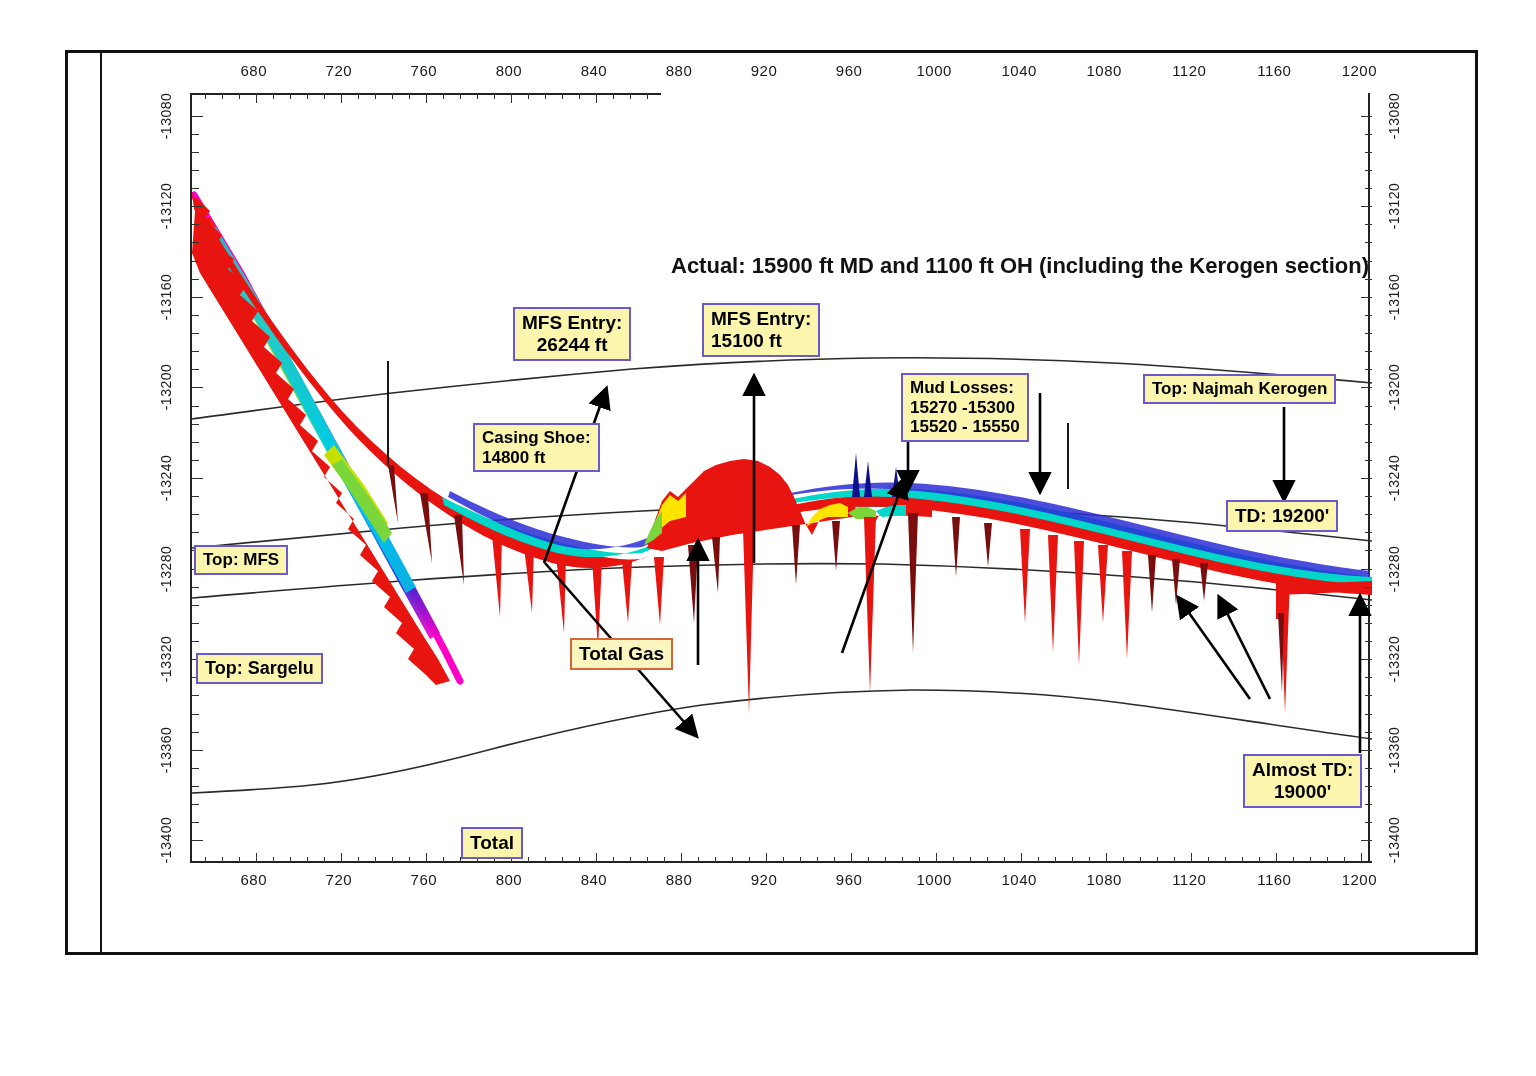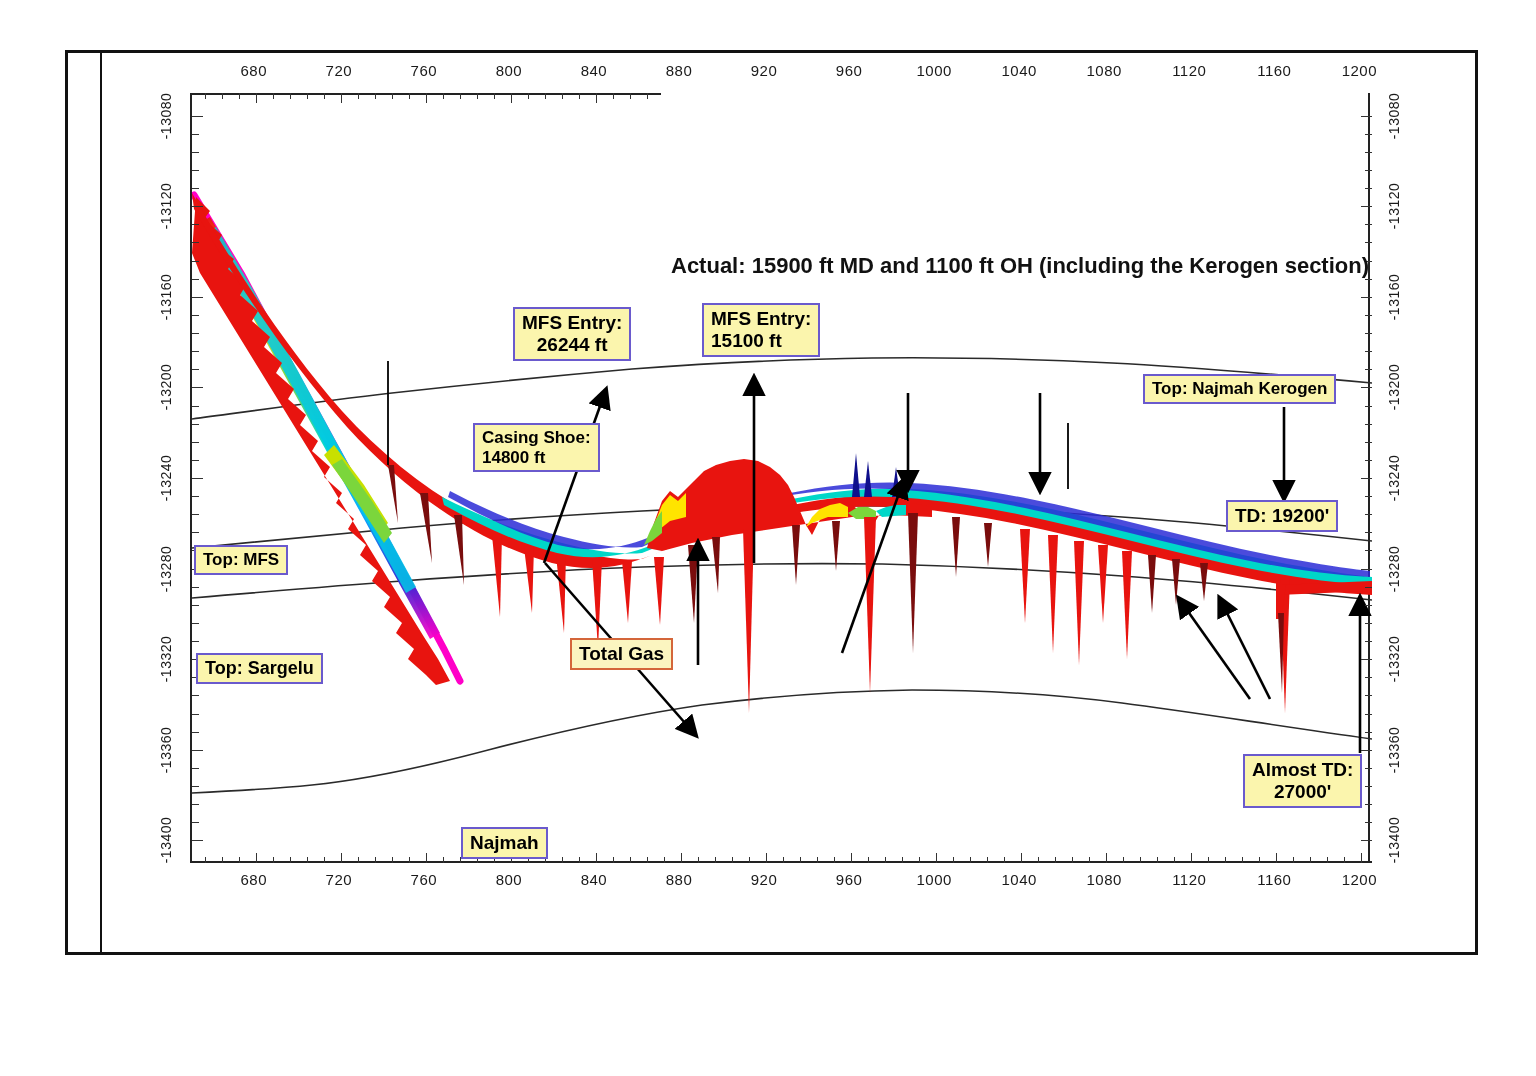--- a/index.html
+++ b/index.html
@@ -512,33 +512,38 @@
   <div class="lbl" style="left:702px;top:303px;text-align:left;">
     <span>MFS Entry:</span>
     <span class="l2">15100 ft</span>
   </div>
 
   <div class="lbl" style="left:473px;top:423px;font-size:17px;">
     <span>Casing Shoe:</span>
     <span class="l2">14800 ft</span>
   </div>
 
+  <div class="lbl" style="left:901px;top:373px;font-size:17px;">
+    <span>Mud Losses:</span>
+    <span class="l2">15270 -15300</span>
+    <span class="l2">15520 - 15550</span>
+  </div>
 
   <div class="lbl" style="left:1143px;top:374px;font-size:17px;">Top: Najmah Kerogen</div>
 
   <div class="lbl" style="left:194px;top:545px;font-size:17px;">Top: MFS</div>
 
   <div class="lbl" style="left:196px;top:653px;font-size:18px;">Top: Sargelu</div>
 
   <div class="lbl orange" style="left:570px;top:638px;font-size:19px;">Total Gas</div>
 
-  <div class="lbl" style="left:461px;top:827px;font-size:19px;">Najmah</div>
+  <div class="lbl" style="left:461px;top:827px;font-size:19px;">Total</div>
 
   <div class="lbl" style="left:1226px;top:500px;font-size:19px;">TD: 19200'</div>
 
 
   <div class="lbl" style="left:1243px;top:754px;text-align:center;font-size:19px;">
     <span>Almost TD:</span>
-    <span class="l2">27000'</span>
+    <span class="l2">19000'</span>
   </div>
 
 
 </div>
 
 </body></html>

